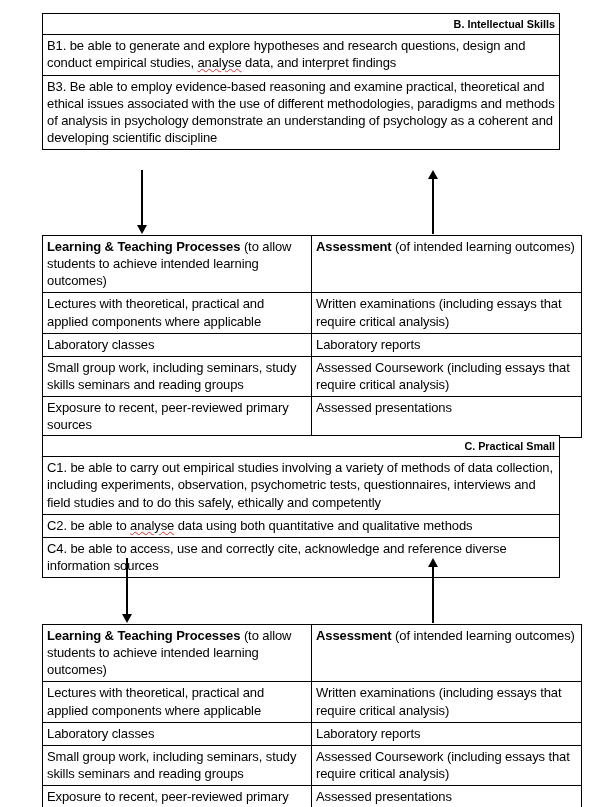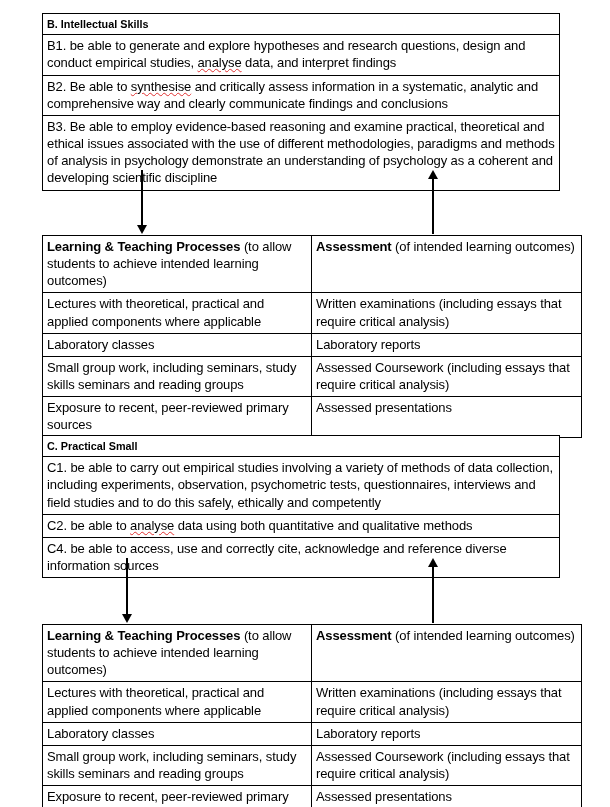--- a/index.html
+++ b/index.html
@@ -34,21 +34,21 @@
   .skills-table td,
   .process-table td {
     border: 1px solid #000000;
     vertical-align: top;
     padding: 2px 4px 3px 4px;
     font-size: 13px;
     line-height: 1.32;
     letter-spacing: -0.1px;
   }
   .skills-table .hdr {
-    text-align: left;
+    text-align: right;
     font-weight: bold;
     font-size: 10.8px;
     padding-top: 3px;
     padding-bottom: 3px;
     letter-spacing: 0px;
   }
   .process-table .colhdr {
     vertical-align: top;
   }
   .process-table .colhdr b {
@@ -116,23 +116,20 @@
         <col style="width:517px">
       </colgroup>
     <tbody>
       <tr>
         <td class="hdr">B. Intellectual Skills</td>
       </tr>
       <tr>
         <td><span>B1. be able to generate and explore hypotheses and research questions, design and conduct  empirical studies, </span><span class="sp">analyse</span><span> data, and interpret findings</span></td>
       </tr>
       <tr>
-        <td><span>B2. Be able to </span><span class="sp">synthesise</span><span> and critically assess information in a systematic, analytic and comprehensive way and clearly communicate findings and conclusions</span></td>
-      </tr>
-      <tr>
         <td><span>B3. Be able to employ evidence-based reasoning and examine practical, theoretical and ethical issues associated with the use of different methodologies, paradigms and methods of analysis in psychology demonstrate an understanding of psychology as a coherent and developing scientific discipline</span></td>
       </tr>
     </tbody>
   </table>
 
   <div class="arrow down" id="arrow-b-down">
     <div class="stem"></div>
     <div class="head"></div>
   </div>
   <div class="arrow up" id="arrow-b-up">

